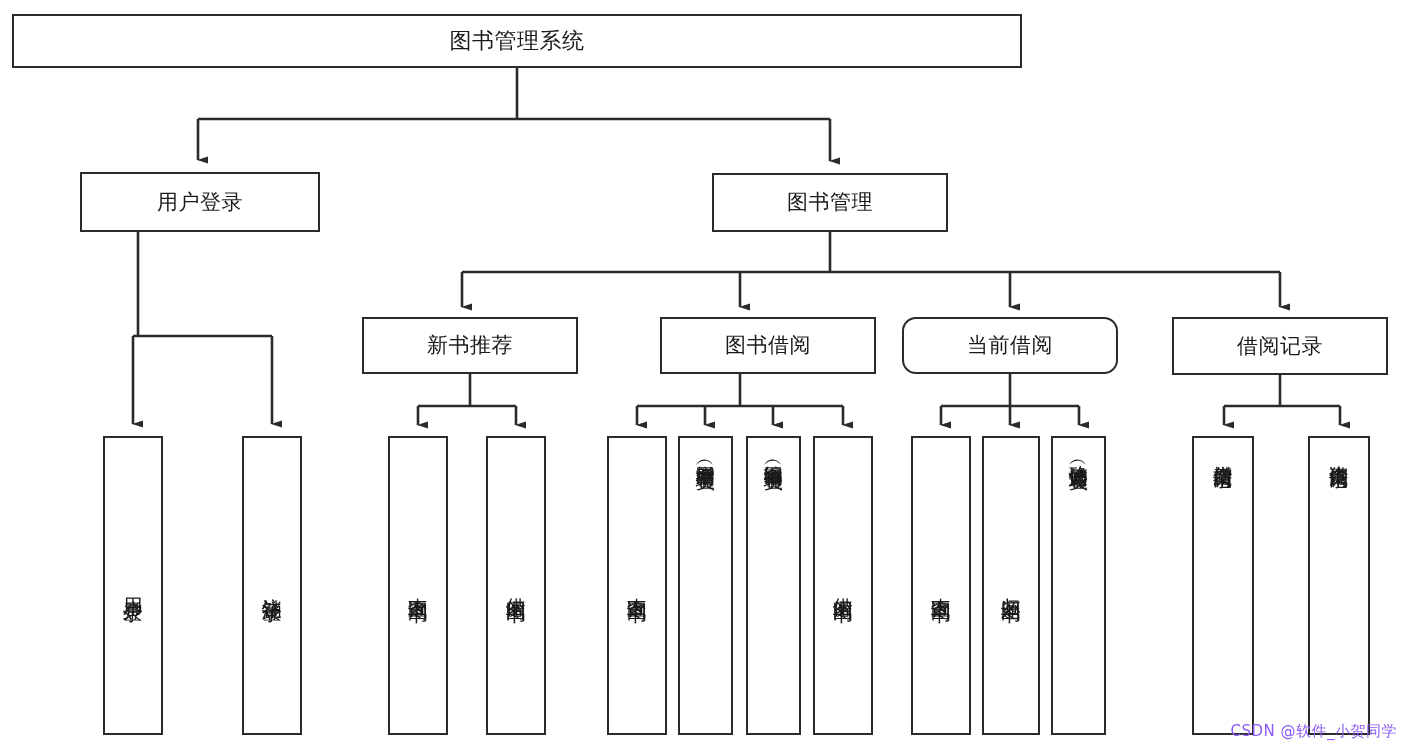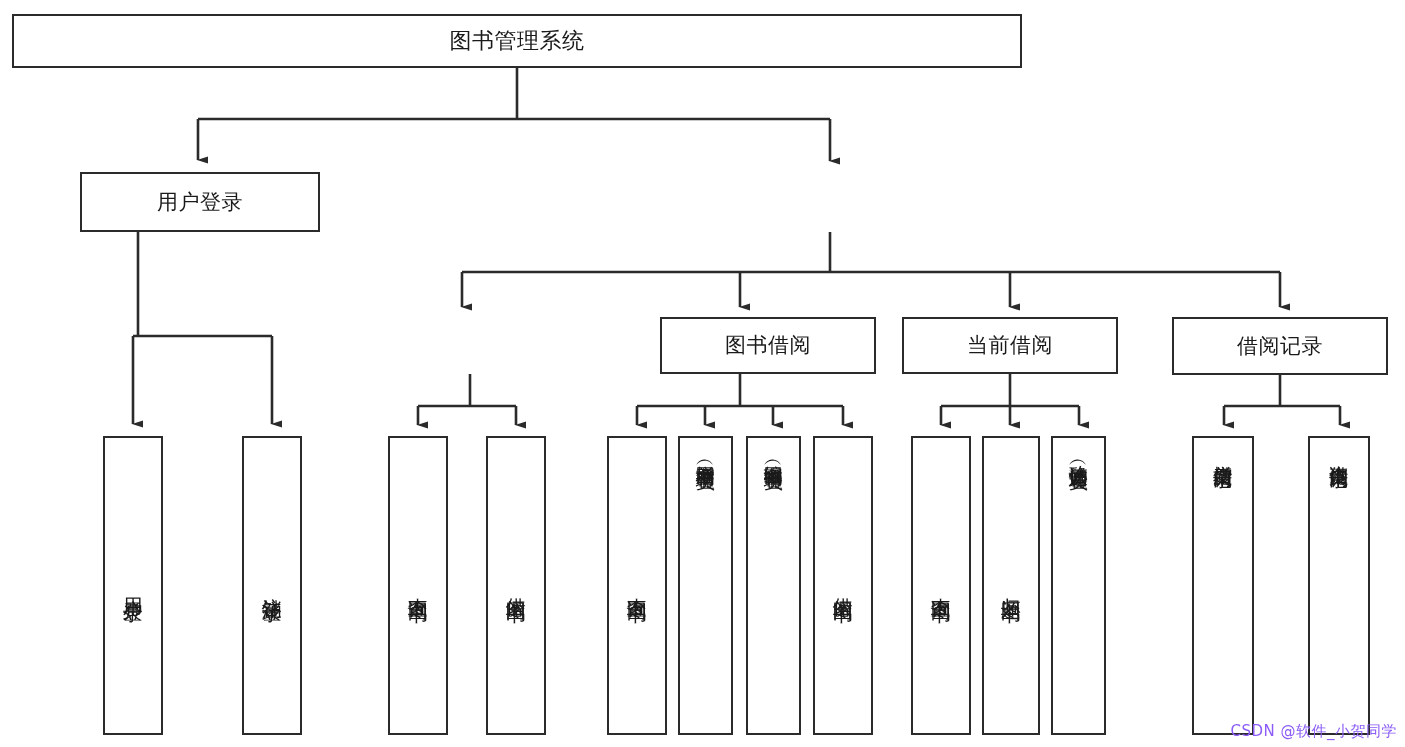--- a/index.html
+++ b/index.html
@@ -138,25 +138,31 @@
     </g>
   </svg>
 
   <div class="node h root" style="left:12px; top:14px; width:1010px; height:54px;">
     <span class="lbl">图书管理系统</span>
   </div>
 
   <div class="node h" style="left:80px; top:172px; width:240px; height:60px;">
     <span class="lbl">用户登录</span>
   </div>
-
+  <div class="node h" style="left:712px; top:173px; width:236px; height:59px;">
+    <span class="lbl">图书管理</span>
+  </div>
+
+  <div class="node h" style="left:362px; top:317px; width:216px; height:57px;">
+    <span class="lbl">新书推荐</span>
+  </div>
   <div class="node h" style="left:632px; top:317px; width:216px; height:57px;margin-left:28px;">
     <span class="lbl">图书借阅</span>
   </div>
-  <div class="node h" style="left:902px; top:317px; width:216px; height:57px;">
+  <div class="node h" style="left:902px; top:317px; width:216px; height:57px;border-radius:14px;">
     <span class="lbl">当前借阅</span>
   </div>
   <div class="node h" style="left:1172px; top:317px; width:216px; height:58px;">
     <span class="lbl">借阅记录</span>
   </div>
 
   <div class="node v center" style="left:103px; top:436px; width:60px; height:299px;">
     <span class="lbl">用户登录</span>
   </div>
   <div class="node v center" style="left:242px; top:436px; width:60px; height:299px;">

